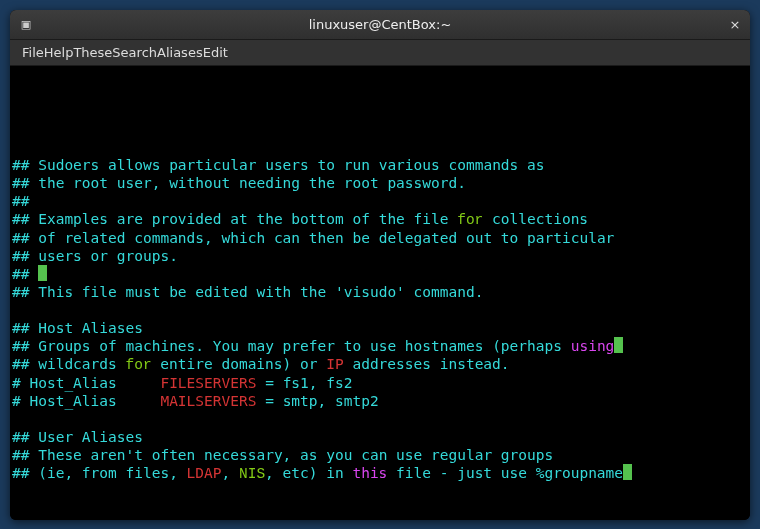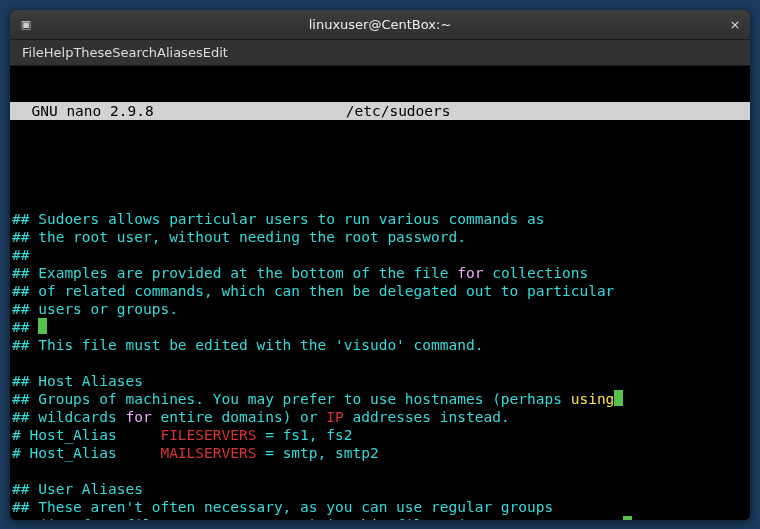--- a/index.html
+++ b/index.html
@@ -74,42 +74,41 @@
     line-height: 18px;
     color: #d0d0d0;
     padding: 0;
     white-space: pre;
     overflow: hidden;
   }
   .header-line { background:#d2d2d2; color:#000; padding:0 4px; }
   .pad { padding-left:2px; }
   .c-cyan { color:#35dada; }
   .c-red  { color:#d43434;margin-top:33px; }
-  .c-yellow { color:#f0abfc; }
-  .c-green  { color:#fde047; }
+  .c-yellow { color:#84cc16;font-family:Liberation Mono, monospace; }
+  .c-green  { color:#d946ef; }
   .cursor { background:#55c24e; display:inline-block; width:9px; height:16px; vertical-align:-2px; }
 </style>
 </head>
 <body>
 
 <div class="window">
   <div class="titlebar">
     <span class="icon">▣</span>
     <span>linuxuser@CentBox:~</span>
     <span class="close">×</span>
   </div>
   <div class="menubar">
     <span>File</span>
     <span>Help</span>
     <span>These</span>
     <span>Search</span>
     <span>Aliases</span>
     <span>Edit</span>
   </div>
   <div class="term">
-    <div class="header-line"><span>  GNU nano 2.9.8</span><span id="hdr-spacer">                      </span><span>/etc/sudoers</span><span id="hdr-spacer2">                                  </span></div>
     <div class="pad"> </div>
     <div id="content" class="pad c-cyan"><div>## Sudoers allows particular users to run various commands as</div><div>## the root user, without needing the root password.</div><div>##</div><div>## Examples are provided at the bottom of the file <span class="c-yellow">for</span> collections</div><div>## of related commands, which can then be delegated out to particular</div><div>## users or groups.</div><div>## <span class="cursor"></span></div><div>## This file must be edited with the 'visudo' command.</div><div> </div><div>## Host Aliases</div><div>## Groups of machines. You may prefer to use hostnames (perhaps <span class="c-green">using</span><span class="cursor"></span></div><div>## wildcards <span class="c-yellow">for</span> entire domains) or <span class="c-red">IP</span> addresses instead.</div><div># Host_Alias     <span class="c-red">FILESERVERS</span> = fs1, fs2</div><div># Host_Alias     <span class="c-red">MAILSERVERS</span> = smtp, smtp2</div><div> </div><div>## User Aliases</div><div>## These aren't often necessary, as you can use regular groups</div><div>## (ie, from files, <span class="c-red">LDAP</span>, <span class="c-yellow">NIS</span>, etc) in <span class="c-green">this</span> file - just use %groupname<span class="cursor"></span></div></div>
     
     
     
   </div>
 </div>
 
 </body></html>

